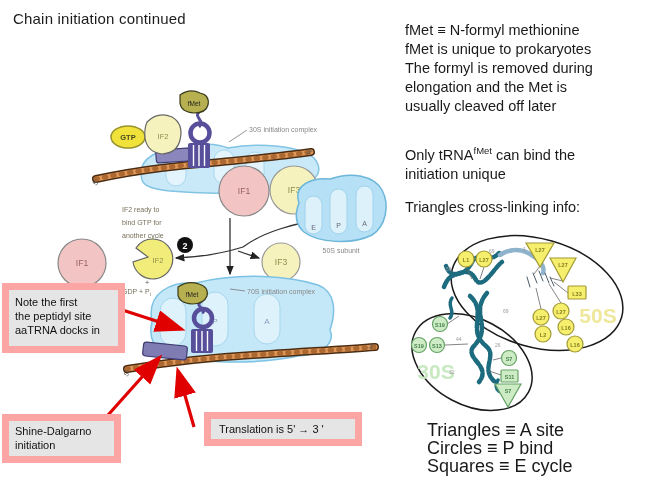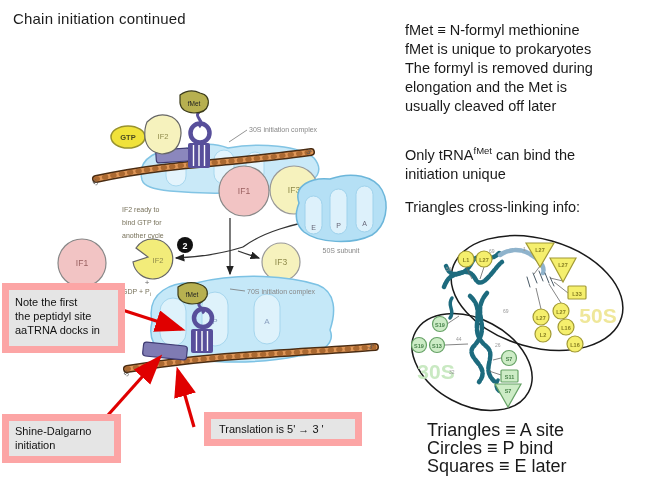--- a/index.html
+++ b/index.html
@@ -299,16 +299,16 @@
   <div class="callout shine">
     <div>Shine-Dalgarno</div>
     <div>initiation</div>
   </div>
 
   <div class="callout trans">Translation is 5' → 3 '</div>
 
   <div class="legend">
     <div>Triangles ≡ A site</div>
     <div>Circles ≡ P bind</div>
-    <div>Squares ≡ E later</div>
+    <div>Squares ≡ E cycle</div>
   </div>
 
 </div>
 
 </body></html>

